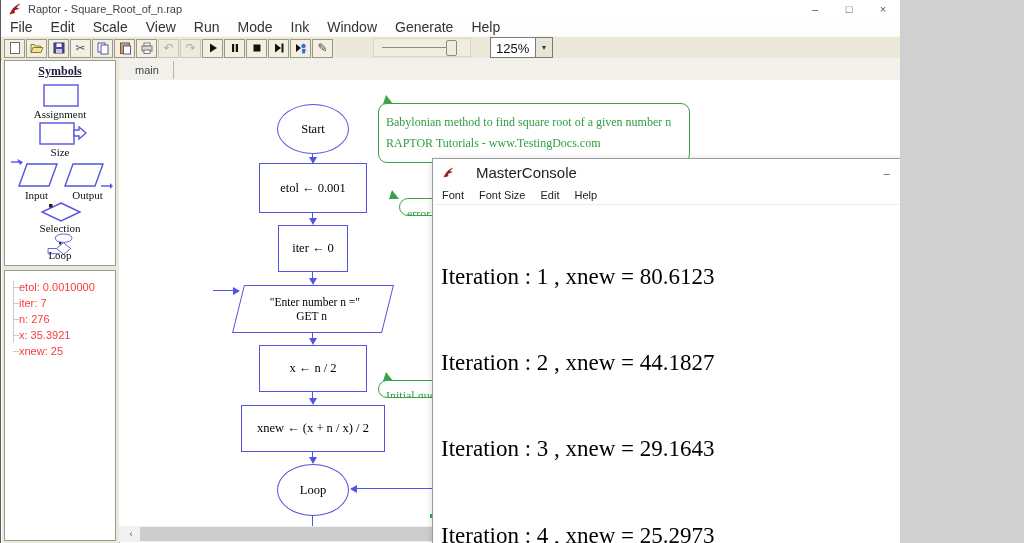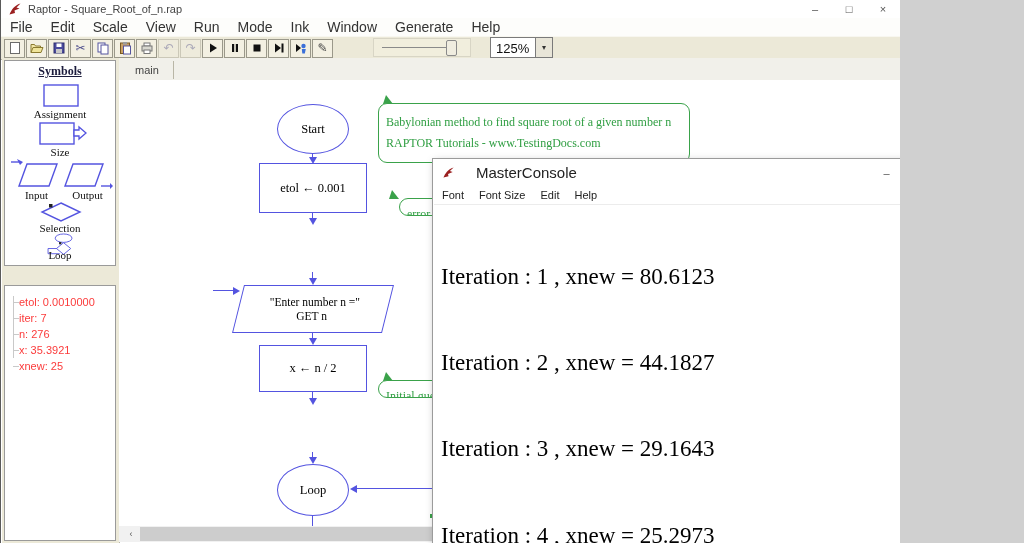--- a/index.html
+++ b/index.html
@@ -19,21 +19,21 @@
   #slider-panel{left:372px;top:38px;width:96px;height:17px;background:#f1eedd;border:1px solid #d8d5c5;}
   #slider-track{left:8px;top:8px;width:66px;height:1px;background:#8a8a8a;}
   #slider-handle{left:72px;top:1px;width:9px;height:14px;background:#f0ede0;border:1px solid #8a8a8a;border-radius:2px;}
   #zoom-combo{left:489px;top:37px;width:61px;height:19px;background:#fff;border:1px solid #7a7a7a;display:flex;}
   #zoom-value{flex:1;font-size:13px;color:#111;padding:3px 0 0 5px;}
   #zoom-drop{width:16px;background:#e8e5d8;border-left:1px solid #7a7a7a;display:flex;align-items:center;justify-content:center;font-size:8px;color:#333;}
   
   #sidebar{left:1px;top:58px;width:117px;bottom:0;background:#ece9d8;border-right:1px solid #b9b6a6;}
   .panel{position:absolute;left:2px;width:112px;background:#ffffff;border:1px solid #9a9a9a;box-sizing:border-box;}
   #symbols-panel{top:2px;height:206px;}
-  #vars-panel{top:212px;bottom:2px;margin-top:15px;}
+  #vars-panel{top:212px;bottom:2px;}
   #symbols-title{text-align:center;font-weight:bold;text-decoration:underline;font-size:12px;color:#1c1c3c;padding-top:3px;font-family:"Liberation Serif",serif;}
   .sym-label{position:absolute;width:100%;text-align:center;font-size:11px;color:#111;font-family:"Liberation Serif",serif;}
   .sym-label.half{width:55px;}
   .watch-line{position:absolute;left:14px;font-size:11px;color:#fb3b3b;white-space:nowrap;}
   #tree-line{left:8px;top:10px;width:1px;height:62px;background:#c9c9c9;}
   .tick{position:absolute;left:8px;width:6px;height:1px;background:#c9c9c9;}
   
   #tabstrip{left:118px;top:58px;right:0;height:22px;background:#f1f0ea;border-bottom:1px solid #c8c5b8;}
   #tab-main{position:absolute;left:6px;top:3px;height:18px;padding:3px 14px 0 10px;font-size:11px;color:#444;border-right:1px solid #b9b6a6;box-sizing:border-box;}
   #canvas{left:118px;top:80px;width:888px;height:446px;background:#fff;overflow:hidden;}
@@ -243,33 +243,35 @@
   </div>
 
   <div id="canvas" class="abs">
 
     <div class="fl node oval" style="left:158px;top:24px;width:72px;height:50px">Start</div>
     <div class="fl vline" style="left:193px;top:73px;height:6px"></div>
     <div class="fl ah-down" style="left:189.5px;top:77px"></div>
     <div class="fl node" style="left:140px;top:83px;width:108px;height:50px">etol ← 0.001</div>
     <div class="fl vline" style="left:193px;top:133px;height:6px"></div>
     <div class="fl ah-down" style="left:189.5px;top:138px"></div>
+    <div class="fl node" style="left:159px;top:145px;width:70px;height:47px">iter ← 0</div>
     <div class="fl vline" style="left:193px;top:192px;height:7px"></div>
     <div class="fl ah-down" style="left:189.5px;top:198px"></div>
     <div class="fl hline" style="left:94px;top:210px;width:20px"></div>
     <div class="fl ah-right" style="left:114px;top:206.5px"></div>
     <div class="fl node para" style="left:119px;top:205px;width:150px;height:48px">
       <span class="unskew">"Enter number n ="</span>
       <span class="unskew">GET n</span>
     </div>
     <div class="fl vline" style="left:193px;top:253px;height:6px"></div>
     <div class="fl ah-down" style="left:189.5px;top:258px"></div>
     <div class="fl node" style="left:140px;top:265px;width:108px;height:47px">x ← n / 2</div>
     <div class="fl vline" style="left:193px;top:312px;height:7px"></div>
     <div class="fl ah-down" style="left:189.5px;top:318px"></div>
+    <div class="fl node" style="left:122px;top:325px;width:144px;height:47px">xnew ← (x + n / x) / 2</div>
     <div class="fl vline" style="left:193px;top:372px;height:6px"></div>
     <div class="fl ah-down" style="left:189.5px;top:377px"></div>
     <div class="fl node oval" style="left:158px;top:384px;width:72px;height:52px">Loop</div>
     <div class="fl vline" style="left:193px;top:436px;height:10px"></div>
 
     <div class="fl hline" style="left:237px;top:408px;width:77px"></div>
     <div class="fl ah-left" style="left:231px;top:404.5px"></div>
     <div class="fl vline" style="left:314px;top:408px;height:37px"></div>
     <div class="fl green-dot" style="left:311px;top:434px"></div>
 

